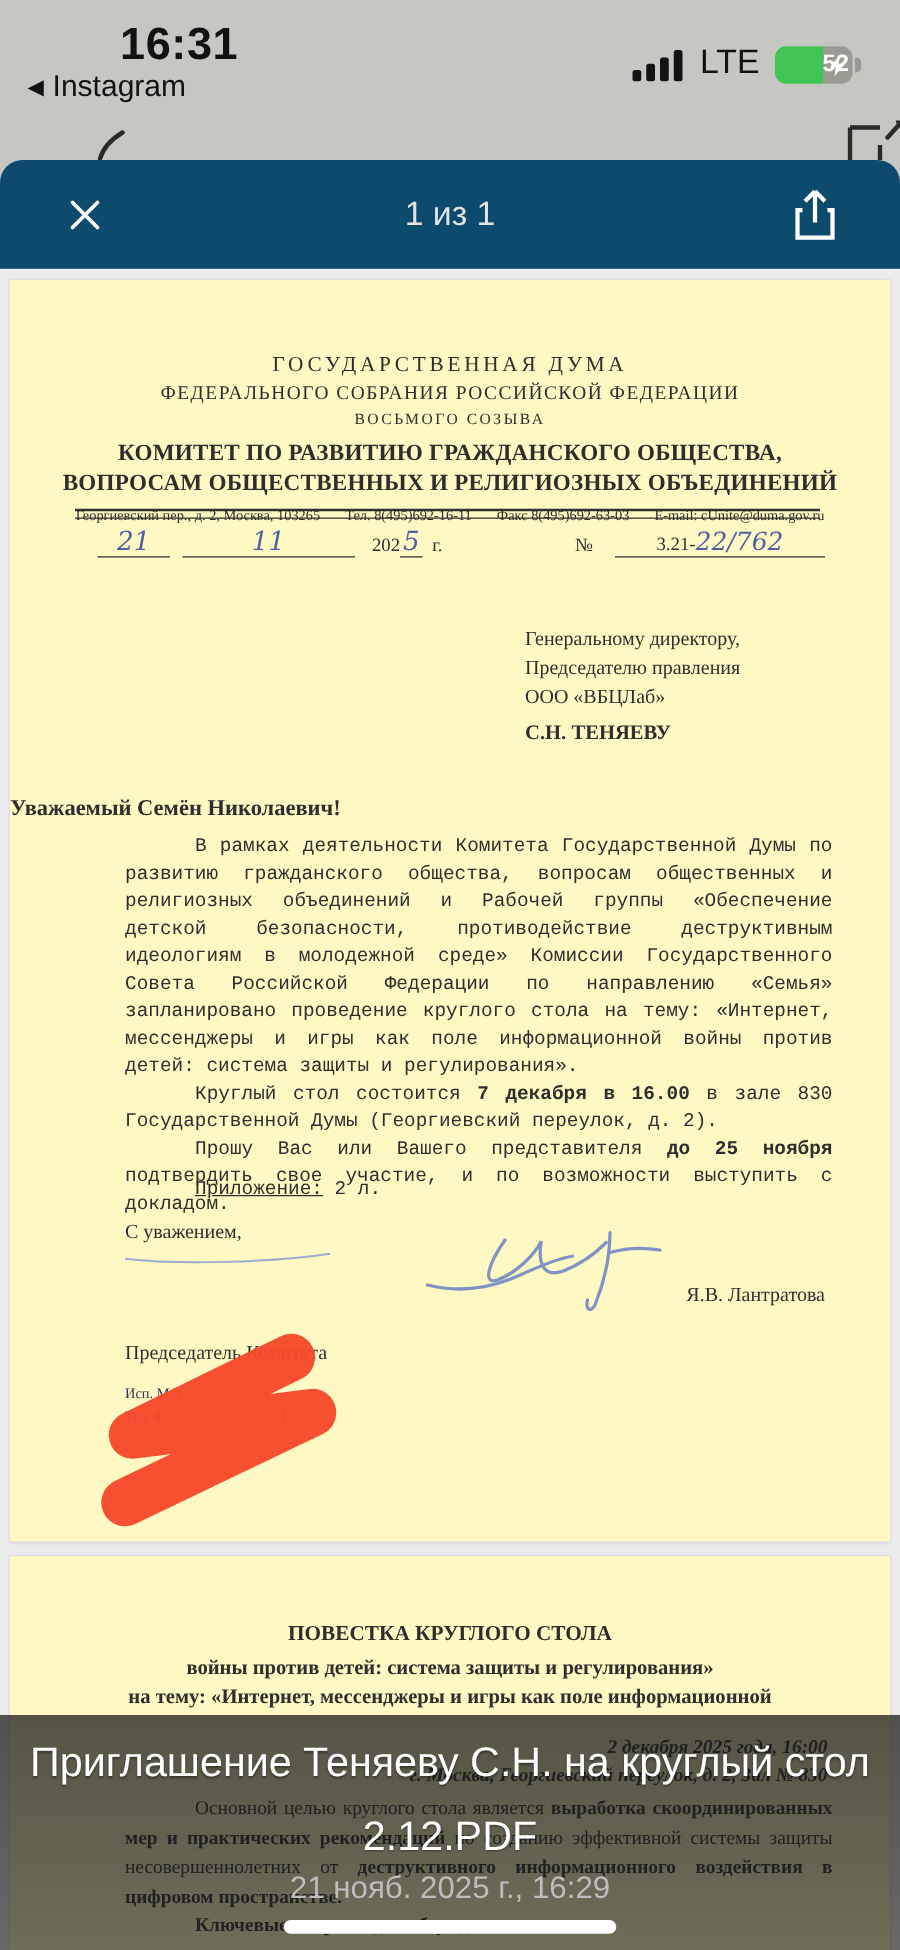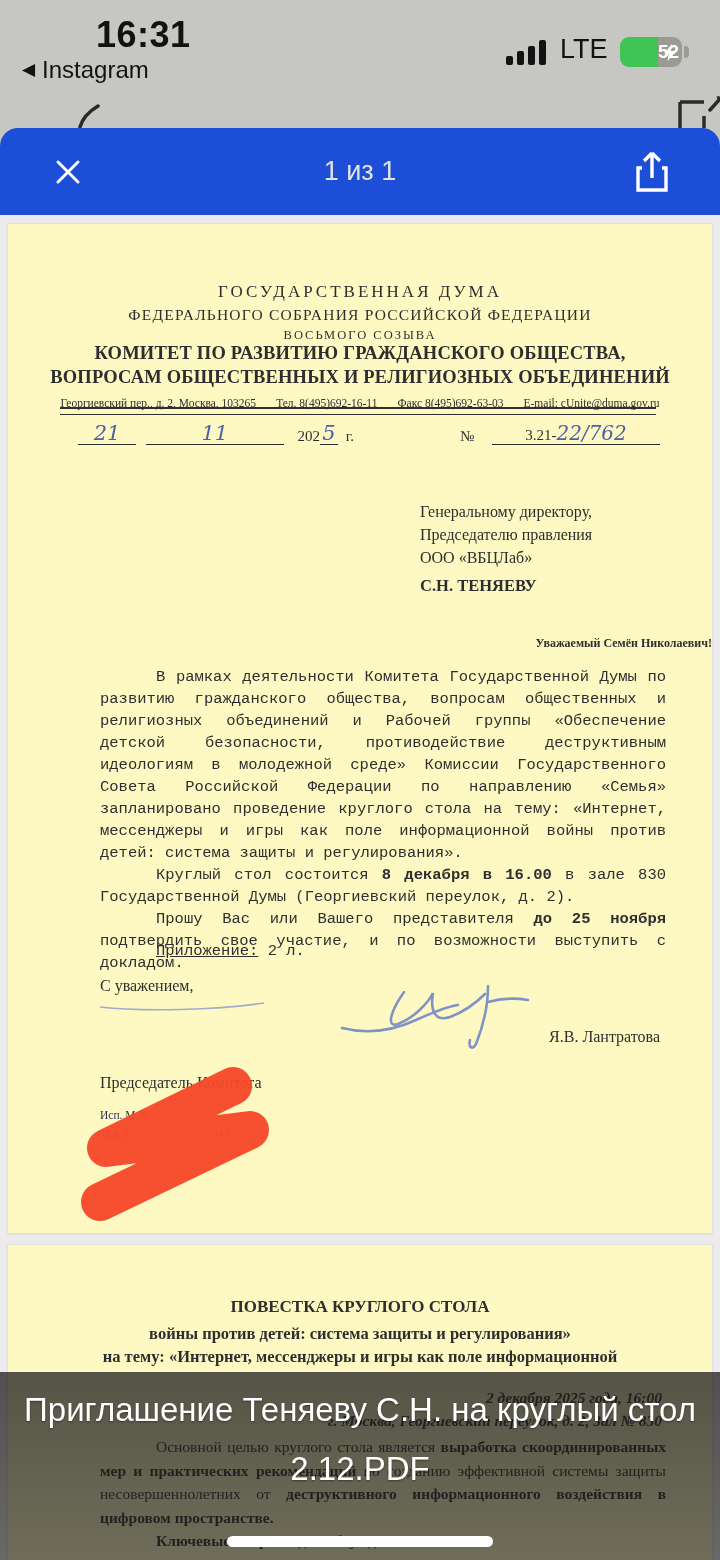--- a/index.html
+++ b/index.html
@@ -13,49 +13,49 @@
   .sig-bars i{position:absolute;bottom:0;width:7px;background:#121212;border-radius:2px;}
   .lte{position:absolute;left:560px;top:34px;font-size:27px;font-weight:500;color:#121212;}
   .battery{position:absolute;left:620px;top:37px;width:62px;height:30px;border-radius:9px;overflow:hidden;
            background:linear-gradient(to right,#40c554 0 62%,#9b9b93 62% 100%);}
   .battery .pct{position:absolute;left:7px;top:4px;font-size:19px;font-weight:700;color:#fff;margin-left:31px;}
   .battery svg{position:absolute;right:6px;top:7px;}
   .bat-cap{position:absolute;left:684px;top:46px;width:5px;height:12px;background:#9b9b93;border-radius:0 4px 4px 0;}
   
   .frag{position:absolute;z-index:0;}
   
-  .pdf-header{position:absolute;left:0;right:0;top:128px;height:87px;background:#1d4ed8;
+  .pdf-header{position:absolute;left:0;right:0;top:128px;height:87px;background:#0c4a6e;
               border-radius:18px 18px 0 0;z-index:4;text-decoration:underline;}
   .close-btn{position:absolute;left:48px;top:24px;width:40px;height:40px;cursor:pointer;}
   .page-ind{position:absolute;left:0;right:0;top:28px;text-align:center;font-size:27px;color:#e3e3e3;}
   .share-btn{position:absolute;right:46px;top:20px;width:44px;height:48px;cursor:pointer;}
   
   .viewer{position:absolute;left:0;right:0;top:215px;bottom:0;background:#ebebed;z-index:1;}
   .page{position:absolute;left:8px;width:704px;background:#fef9c3;box-shadow:0 0 0 1px #e0e0e1,0 1px 3px rgba(0,0,0,.08);
         font-family:"Liberation Serif",serif;color:#2e2e2e;z-index:1;}
   .page1{top:224px;height:1009px;}
   .page2{top:1245px;height:315px;}
   
   .letterhead{position:absolute;top:58px;left:0;right:0;text-align:center;}
   .lh1{font-size:17px;letter-spacing:3px;}
   .lh2{font-size:15.5px;letter-spacing:1.2px;margin-top:4px;}
   .lh3{font-size:12.5px;letter-spacing:2px;margin-top:4px;}
-  .lhc{font-size:18.5px;font-weight:700;margin-top:0;letter-spacing:.2px;}
+  .lhc{font-size:18.5px;font-weight:700;margin-top:10px;letter-spacing:.2px;}
   .lhc2{font-size:18.5px;font-weight:700;margin-top:3px;letter-spacing:.2px;}
   .contact{margin-top:9px;font-size:11.5px;display:flex;justify-content:center;gap:20px;white-space:nowrap;}
   .rule{position:absolute;top:183px;left:52px;right:56px;height:5px;
         border-top:2.5px solid #2f2f2f;border-bottom:1px solid #2f2f2f;}
   .date-row{position:absolute;top:194px;left:70px;right:52px;height:40px;font-size:15px;}
   .hw{font-family:"DejaVu Serif",serif;font-style:italic;color:#4d5fa6;font-size:21px;line-height:18px;}
   .slot{display:inline-block;border-bottom:1.5px solid #2f2f2f;text-align:center;vertical-align:bottom;}
   .dr-left{position:absolute;left:0;top:6px;}
   .dr-right{position:absolute;right:0;top:6px;}
   .recipient{position:absolute;top:276px;left:412px;font-size:16px;line-height:23px;}
   .recipient-name{position:absolute;top:352px;left:412px;font-size:16.5px;font-weight:700;}
-  .salutation{position:absolute;top:412px;left:0;right:0;text-align:right;font-size:12px;font-weight:700;}
+  .salutation{position:absolute;top:412px;left:0;right:0;text-align:left;font-size:18px;font-weight:700;}
   .body{position:absolute;top:442px;left:92px;width:566px;font-size:15.5px;line-height:22px;text-align:justify;}
   .body p{margin:0;text-indent:56px;font-family:Liberation Mono, monospace;}
   .body p.attach{margin-top:4px;text-align:left;}
   .regards{position:absolute;top:753px;left:92px;font-size:16px;}
   .pen-underline{position:absolute;top:776px;left:90px;}
   .position-t{position:absolute;top:804px;left:92px;font-size:16px;margin-top:46px;}
   .signer{position:absolute;top:804px;right:52px;font-size:16px;}
   .signature{position:absolute;top:748px;left:330px;}
   .footer{position:absolute;top:882px;left:92px;font-size:11.5px;line-height:19px;color:#33335a;}
   .footer .gap{display:inline-block;width:86px;}
@@ -159,21 +159,21 @@
       <div>Генеральному директору,</div>
       <div>Председателю правления</div>
       <div>ООО «ВБЦЛаб»</div>
     </div>
     <div class="recipient-name">С.Н. ТЕНЯЕВУ</div>
 
     <div class="salutation">Уважаемый Семён Николаевич!</div>
 
     <div class="body">
         <p><span>В рамках деятельности Комитета Государственной Думы по развитию гражданского общества, вопросам общественных и религиозных объединений и Рабочей группы «Обеспечение детской безопасности, противодействие деструктивным идеологиям в молодежной среде» Комиссии Государственного Совета Российской Федерации по направлению «Семья» запланировано проведение круглого стола на тему: «Интернет, мессенджеры и игры как поле информационной войны против детей: система защиты и регулирования».</span></p>
-        <p><span>Круглый стол состоится </span><b>8 декабря в 16.00</b><span> в зале 830 Государственной Думы (Георгиевский переулок, д. 2).</span></p>
+        <p><span>Круглый стол состоится </span><b>7 декабря в 16.00</b><span> в зале 830 Государственной Думы (Георгиевский переулок, д. 2).</span></p>
         <p><span>Прошу Вас или Вашего представителя </span><b>до 25 ноября</b><span> подтвердить свое участие, и по возможности выступить с докладом.</span></p>
       </div>
     <div class="body" style="top:712px">
       <p class="attach"><u>Приложение:</u><span> 2 л.</span></p>
     </div>
 
     <div class="regards">С уважением,</div>
     <svg class="pen-underline" width="170" height="14">
       <path d="M2 7 C45 12 120 10 166 3" stroke="#9fabcd" stroke-width="1.6" fill="none"></path>
     </svg>
@@ -217,16 +217,17 @@
         </div>
       <p class="p2-key">Ключевые вопросы для обсуждения:</p>
     </div>
   </div>
 
   <div class="caption">
     <div class="cap-title">
       <div>Приглашение Теняеву С.Н. на круглый стол</div>
       <div>2.12.PDF</div>
     </div>
+    <div class="cap-time">21 нояб. 2025 г., 16:29</div>
   </div>
   <div class="home-pill"></div>
 
 </div>
 
 </body></html>

